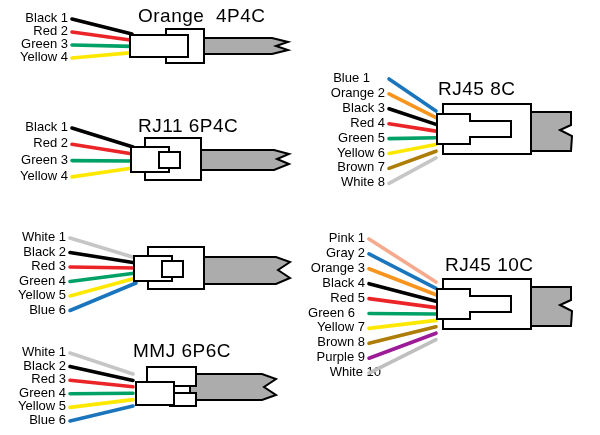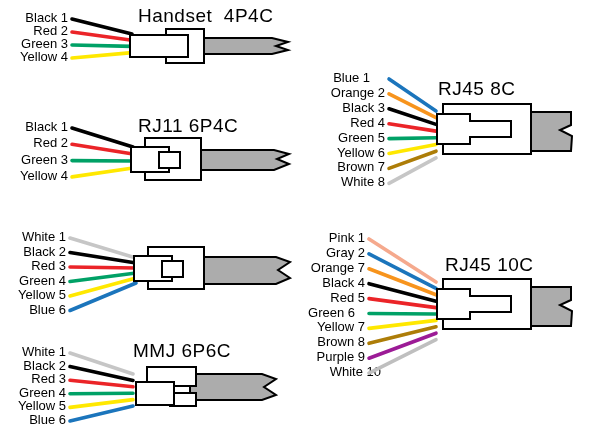--- a/index.html
+++ b/index.html
@@ -66,21 +66,21 @@
       <div class="wire-label" style="left: 270px; top: 70px;">Blue 1</div>
       <div class="wire-label" style="left: 285px; top: 84.9px;">Orange 2</div>
       <div class="wire-label" style="left: 285px; top: 99.8px;">Black 3</div>
       <div class="wire-label" style="left: 285px; top: 114.7px;">Red 4</div>
       <div class="wire-label" style="left: 285px; top: 129.6px;">Green 5</div>
       <div class="wire-label" style="left: 285px; top: 144.5px;">Yellow 6</div>
       <div class="wire-label" style="left: 285px; top: 159.4px;">Brown 7</div>
       <div class="wire-label" style="left: 285px; top: 174.3px;">White 8</div>
       <div class="wire-label" style="left: 265px; top: 230px;">Pink 1</div>
       <div class="wire-label" style="left: 265px; top: 244.9px;">Gray 2</div>
-      <div class="wire-label" style="left: 265px; top: 259.8px;">Orange 7</div>
+      <div class="wire-label" style="left: 265px; top: 259.8px;">Orange 3</div>
       <div class="wire-label" style="left: 265px; top: 274.7px;">Black 4</div>
       <div class="wire-label" style="left: 265px; top: 289.6px;">Red 5</div>
       <div class="wire-label" style="left: 255px; top: 304.5px;">Green 6</div>
       <div class="wire-label" style="left: 265px; top: 319.4px;">Yellow 7</div>
       <div class="wire-label" style="left: 265px; top: 334.3px;">Brown 8</div>
       <div class="wire-label" style="left: 265px; top: 349.2px;">Purple 9</div>
       <div class="wire-label" style="left: 281px; top: 364.1px;">White 10</div>
     </div>
 
   <svg class="layer" id="wires-layer" viewBox="0 0 600 435" xmlns="http://www.w3.org/2000/svg">
@@ -148,20 +148,20 @@
     <polygon class="cable" points="528,112 571,112 571,125 560,130 572,136 571,151 528,151" fill="#ACACAC"></polygon>
     <rect class="shape" x="443" y="104" width="88" height="50" fill="#FFFFFF"></rect>
     <path class="shape" d="M437,114 h33 v7 h41 v16 h-41 v7 h-33 Z" fill="#FFFFFF"></path>
 
     <polygon class="cable" points="528,287 571,287 571,300 560,305 572,311 571,326 528,326" fill="#ACACAC"></polygon>
     <rect class="shape" x="443" y="279" width="88" height="50" fill="#FFFFFF"></rect>
     <path class="shape" d="M437,289 h33 v7 h41 v16 h-41 v7 h-33 Z" fill="#FFFFFF"></path>
   </svg>
 
   <div class="layer">
-    <div class="ctitle title-0">Handset  4P4C</div>
+    <div class="ctitle title-0">Orange  4P4C</div>
     <div class="ctitle title-1">RJ11 6P4C</div>
     <div class="ctitle title-3">MMJ 6P6C</div>
     <div class="ctitle title-4">RJ45 8C</div>
     <div class="ctitle title-5">RJ45 10C</div>
   </div>
 
 </div>
 
 </body></html>

